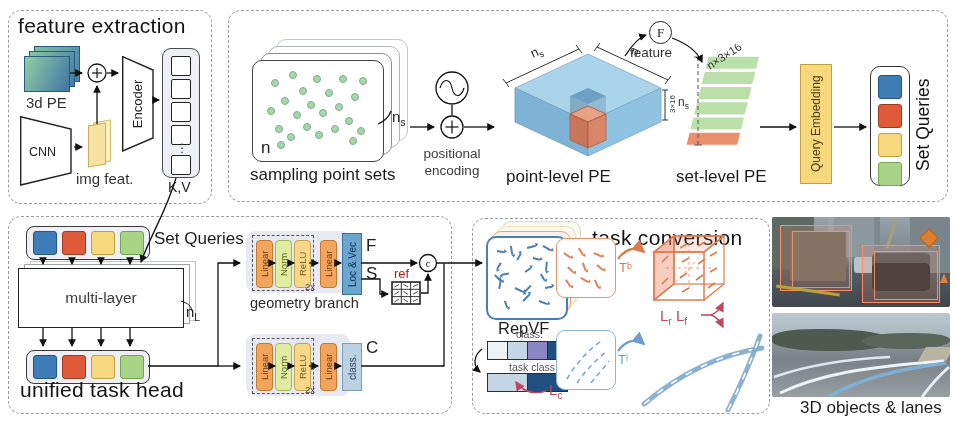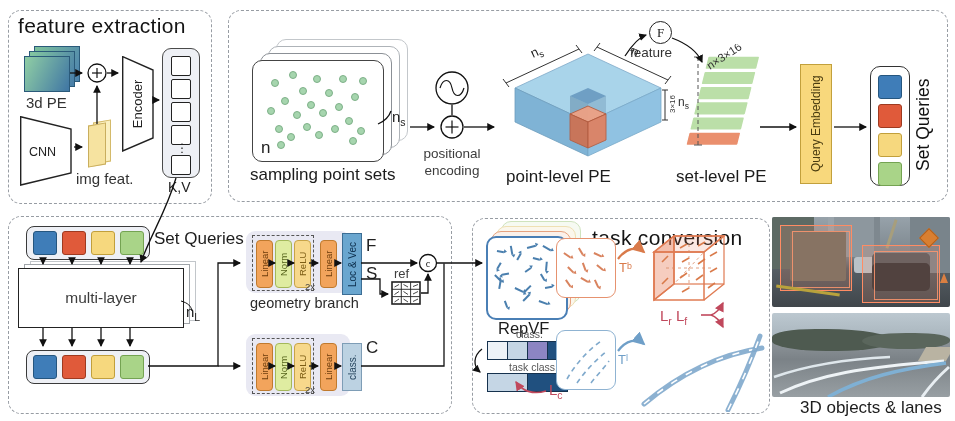--- a/index.html
+++ b/index.html
@@ -195,20 +195,21 @@
     <div>multi-layer</div>
   </div>
   <div class="abs" style="left:186px;top:303px;font-size:15px;color:#222;"><span>n</span><sub>L</sub></div>
 
   <div class="qrow" style="left:26px;top:350px;">
     <div class="sq c-blue" style="left:6px;top:4px;"></div>
     <div class="sq c-red" style="left:35px;top:4px;"></div>
     <div class="sq c-yel" style="left:64px;top:4px;"></div>
     <div class="sq c-grn" style="left:93px;top:4px;"></div>
   </div>
+  <div class="abs ttl" style="left:20px;top:378px;">unified task head</div>
 
   <div class="branchbg" style="left:246px;top:231px;"></div>
   <div class="dashbox" style="left:252px;top:235px;width:60px;height:54px;"></div>
   <div class="bb b-lin" style="left:256px;top:240px;">
       <div class="vtext">Linear</div>
     </div>
   <div class="bb b-nrm" style="left:275px;top:240px;">
       <div class="vtext">Norm</div>
     </div>
   <div class="bb b-rel" style="left:294px;top:240px;">
@@ -217,21 +218,21 @@
   <div class="abs" style="left:305px;top:281px;font-size:9.5px;color:#444;">2x</div>
   <div class="bb b-lin" style="left:320px;top:240px;">
       <div class="vtext">Linear</div>
     </div>
   <div class="abs blabel" style="left:250px;top:295px;">geometry branch</div>
   <div class="abs vtext" style="left:342px;top:233px;width:18px;height:60px;background:#6aa6cf;border:1px solid #3c6e95;font-size:10px;color:#0d2f4d;">
       <span>Loc &amp; Vec</span>
     </div>
   <div class="abs fsc" style="left:366px;top:236px;">F</div>
   <div class="abs fsc" style="left:366px;top:264px;">S</div>
-  <div class="abs" style="left:394px;top:266px;font-size:13px;color:#404040;">ref</div>
+  <div class="abs" style="left:394px;top:266px;font-size:13px;color:#b91c1c;">ref</div>
   <svg class="abs" style="left:391px;top:281px;" width="30" height="24">
     <rect x="1" y="1" width="28" height="22" fill="#fff" stroke="#222" stroke-width="1.6"></rect>
     <line x1="10.3" y1="1" x2="10.3" y2="23" stroke="#222" stroke-width="0.9"></line>
     <line x1="19.6" y1="1" x2="19.6" y2="23" stroke="#222" stroke-width="0.9"></line>
     <line x1="1" y1="8.3" x2="29" y2="8.3" stroke="#222" stroke-width="0.9"></line>
     <line x1="1" y1="15.6" x2="29" y2="15.6" stroke="#222" stroke-width="0.9"></line>
     <line x1="3.5" y1="6" x2="8" y2="3.5" stroke="#333" stroke-width="0.9"></line>
       <line x1="12.5" y1="3.5" x2="17" y2="6" stroke="#333" stroke-width="0.9"></line>
       <line x1="22" y1="5.5" x2="27" y2="3.5" stroke="#333" stroke-width="0.9"></line>
     <line x1="3.5" y1="13.5" x2="8" y2="10.5" stroke="#333" stroke-width="0.9"></line>

